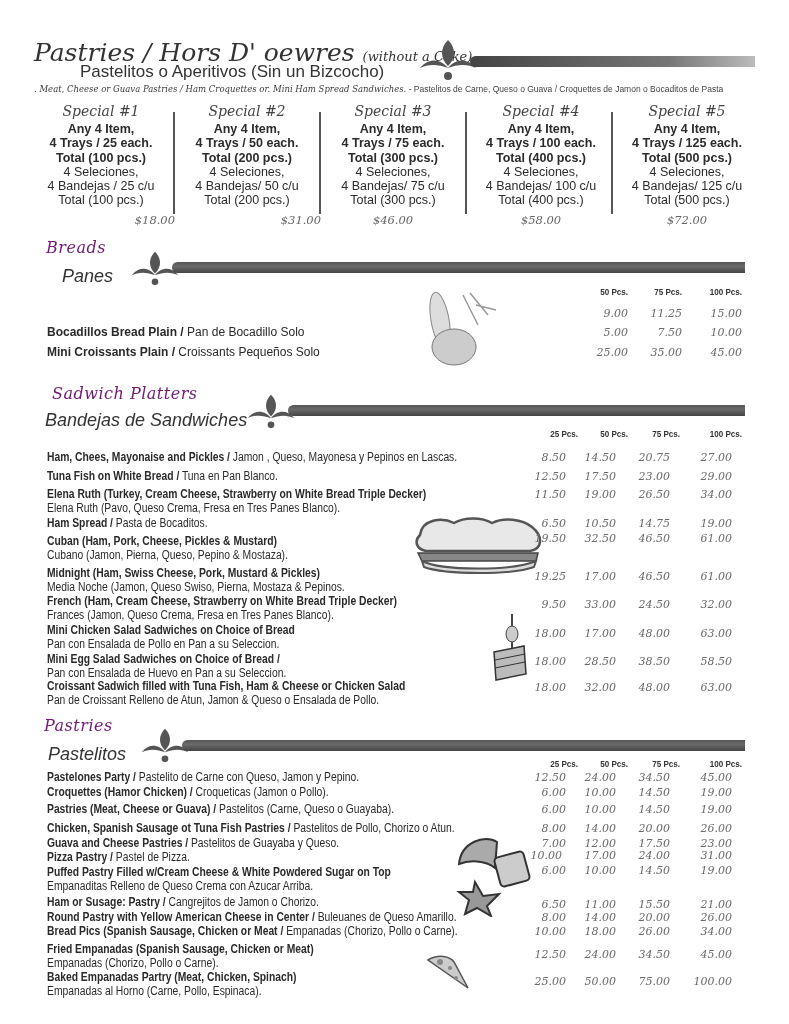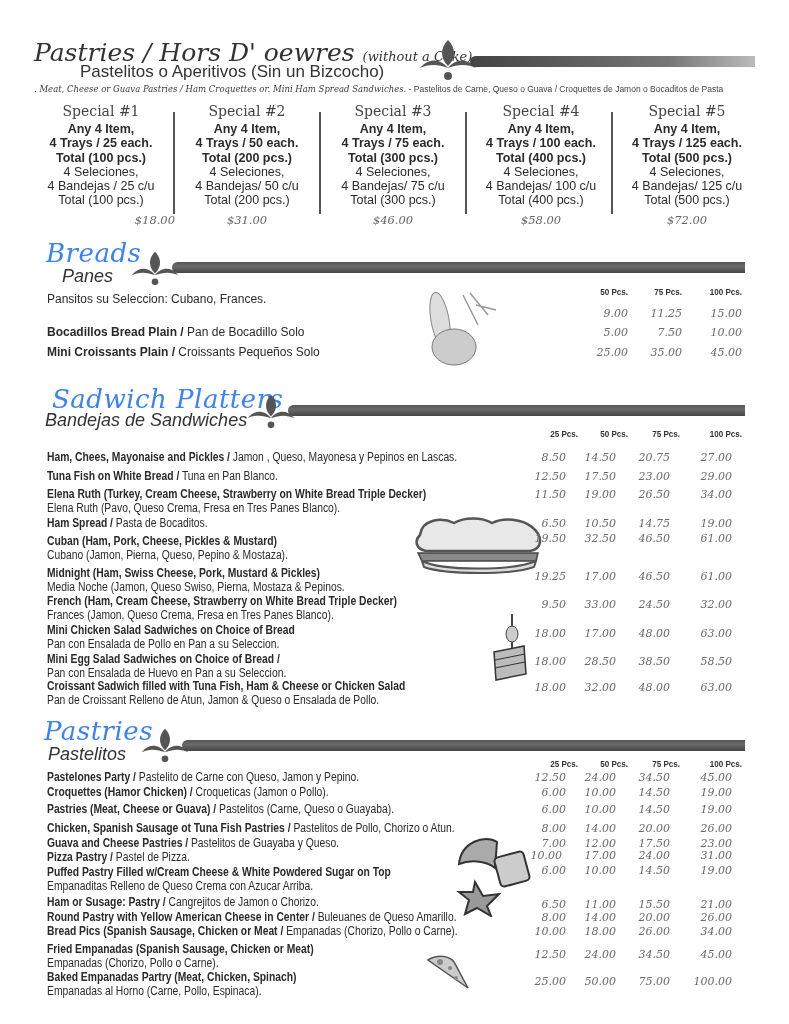--- a/index.html
+++ b/index.html
@@ -2,28 +2,28 @@
 <html><head>
 <meta charset="utf-8">
 <style>
   * { margin:0; padding:0; box-sizing:border-box; }
   html, body { width:789px; height:1024px; background:#ffffff; overflow:hidden; }
   body { position:relative; font-family:"Liberation Sans", sans-serif; color:#2b2b2b; }
   .script { font-family:"DejaVu Serif", serif; font-style:italic; color:#3a3a3a; }
   .abs { position:absolute; }
 
   
-  .sec-title { position:absolute; font-family:"DejaVu Serif", serif; font-style:italic; font-size:26px; color:#3b82f6; letter-spacing:0.5px; }
+  .sec-title { position:absolute; font-family:"DejaVu Serif", serif; font-style:italic; font-size:16px; color:#701a75; letter-spacing:0.5px; }
   .sec-sub { position:absolute; font-family:"Liberation Sans", sans-serif; font-style:italic; font-size:18px; color:#333; }
   .bar { position:absolute; height:11px; background:linear-gradient(180deg,#555 0%,#6a6a6a 40%,#444 100%); border-radius:6px 0 0 6px; }
   .fleur { position:absolute; }
 
   
   .special { position:absolute; top:104px; width:148px; text-align:center; font-size:12.5px; line-height:14.2px; color:#2b2b2b; }
-  .special .sp-title { font-family:"DejaVu Serif", serif; font-size:14px; color:#444; margin-bottom:4px; }
+  .special .sp-title { font-family:"DejaVu Serif", serif; font-style:italic; font-size:14px; color:#444; margin-bottom:4px; }
   .special .b { font-weight:bold; }
   .special .price { font-family:"DejaVu Serif", serif; font-style:italic; color:#666; font-size:11.5px; margin-top:6px; }
   .vdiv { position:absolute; top:112px; width:2px; height:102px; background:#555; }
 
   
   .row { position:absolute; left:47px; font-size:12px; line-height:13.5px; color:#2a2a2a; }
   .row .name { font-weight:bold; font-family:"Liberation Sans", sans-serif; transform-origin:left; }
   .row .desc { font-weight:normal; }
   .narrow { display:inline-block; transform:scaleX(0.86); transform-origin:left center; white-space:nowrap; }
   .price { position:absolute; font-family:"DejaVu Serif", serif; font-style:italic; font-size:11px; color:#6a6a6a; text-align:right; width:46px; }
@@ -64,21 +64,21 @@
   </div>
   <div class="vdiv" style="left:173px;"></div>
   <div class="special" style="left:173px;">
     <div class="sp-title">Special #2</div>
     <div class="b">Any 4 Item,</div>
     <div class="b">4 Trays / 50 each.</div>
     <div class="b">Total (200 pcs.)</div>
     <div>4 Seleciones,</div>
     <div>4 Bandejas/ 50 c/u</div>
     <div>Total (200 pcs.)</div>
-    <div class="price" style="position:static;width:auto;text-align:center;">$31.00</div>
+    <div class="price" style="position:static;width:auto;">$31.00</div>
   </div>
   <div class="vdiv" style="left:319px;"></div>
   <div class="special" style="left:319px;">
     <div class="sp-title">Special #3</div>
     <div class="b">Any 4 Item,</div>
     <div class="b">4 Trays / 75 each.</div>
     <div class="b">Total (300 pcs.)</div>
     <div>4 Seleciones,</div>
     <div>4 Bandejas/ 75 c/u</div>
     <div>Total (300 pcs.)</div>
@@ -123,21 +123,20 @@
   <div class="colhead" style="left:636px; top:286px;">75 Pcs.</div>
   <div class="colhead" style="left:696px; top:286px;">100 Pcs.</div>
 
   <svg class="abs" style="left:418px; top:285px;" width="85" height="85" viewBox="0 0 85 85">
     <ellipse cx="22" cy="35" rx="9" ry="28" fill="#ddd" stroke="#888" stroke-width="1" transform="rotate(-10 22 35)"></ellipse>
     <ellipse cx="36" cy="62" rx="22" ry="18" fill="#ccc" stroke="#777" stroke-width="1"></ellipse>
     <path d="M45 10 L60 40 M52 8 L70 30 M58 20 L78 25" stroke="#999" stroke-width="1.5" fill="none"></path>
   </svg>
 
   <div class="row" style="top:293px;">
-    <div class="desc">Pansitos su Seleccion: Cubano, Frances.</div>
   </div>
   <div class="price" style="left:582px; top:307px;">9.00</div>
   <div class="price" style="left:636px; top:307px;">11.25</div>
   <div class="price" style="left:696px; top:307px;">15.00</div>
 
   <div class="row" style="top:326px;">
     <span class="name">Bocadillos Bread Plain /</span><span class="desc"> Pan de Bocadillo Solo</span>
   </div>
   <div class="price" style="left:582px; top:326px;">5.00</div>
   <div class="price" style="left:636px; top:326px;">7.50</div>

